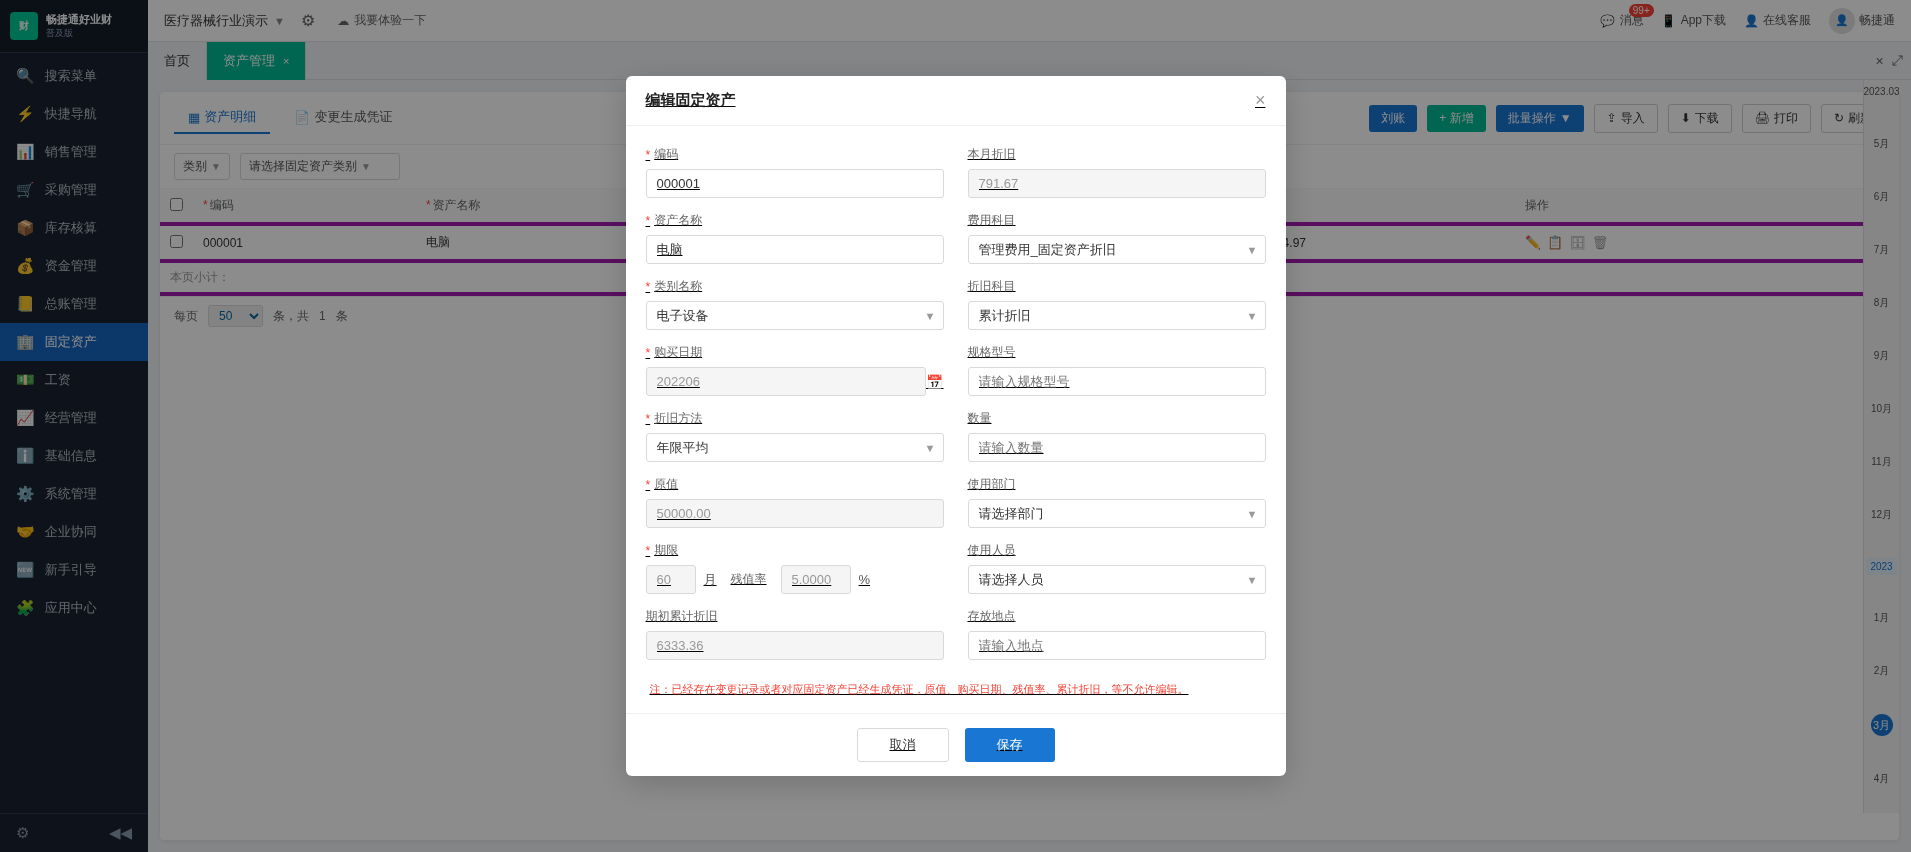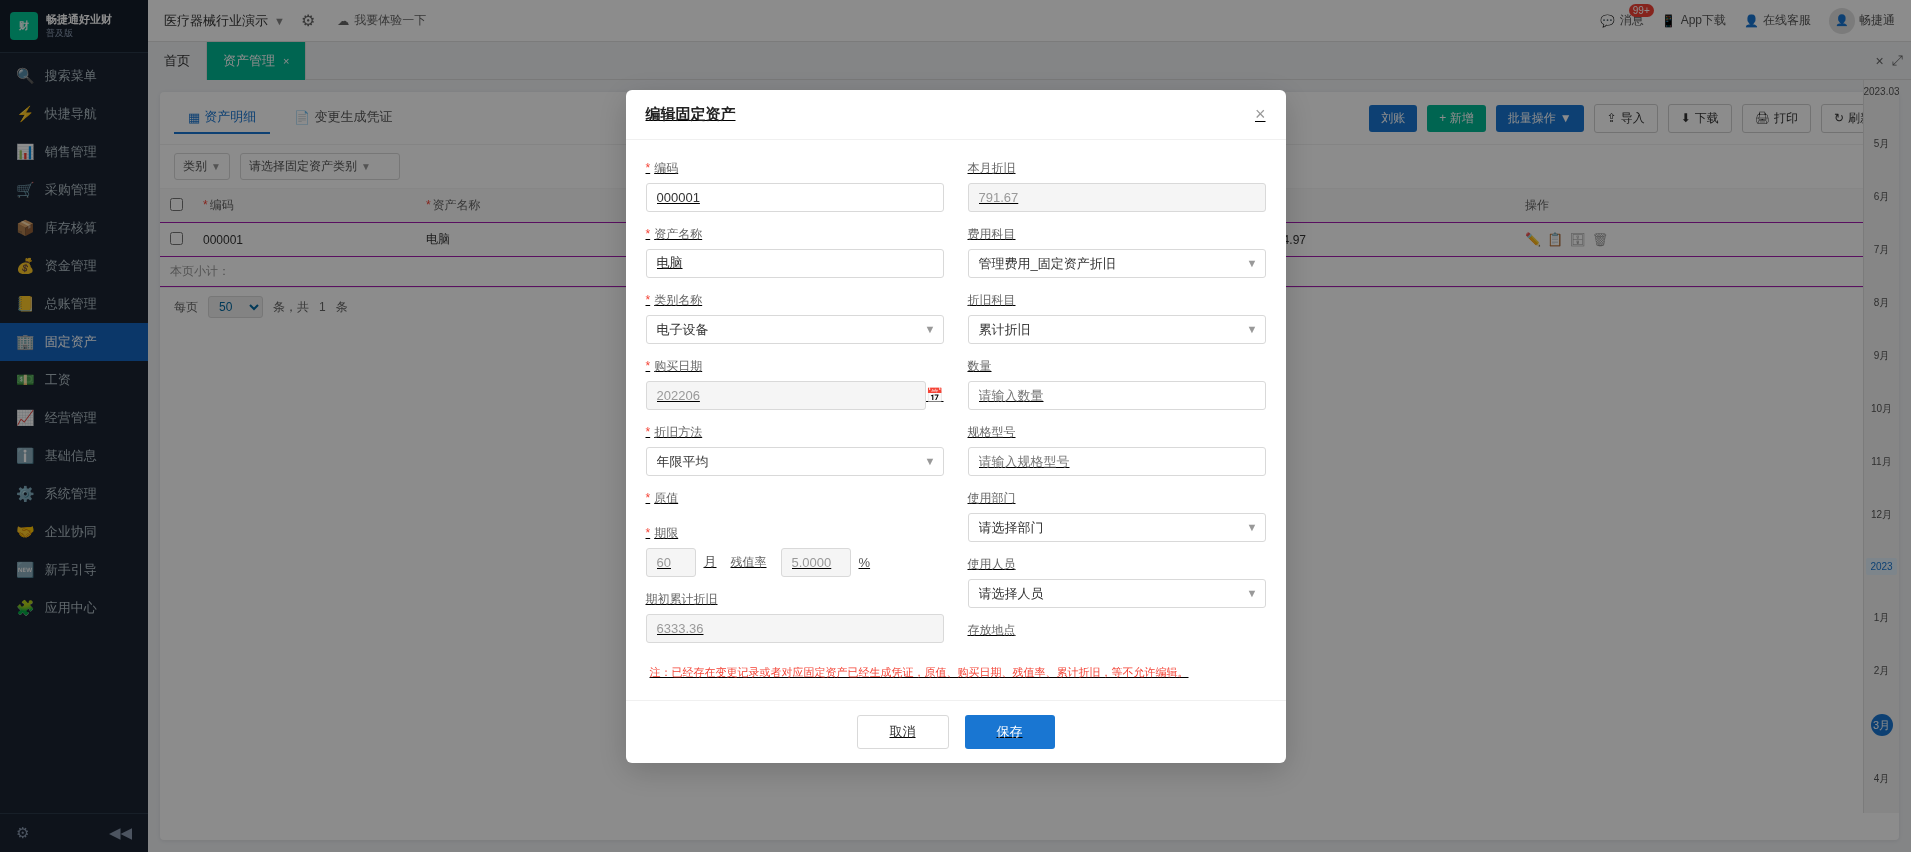--- a/index.html
+++ b/index.html
@@ -176,21 +176,21 @@
       border: 1px solid #d9d9d9; border-radius: 3px;
       padding: 4px 8px; font-size: 12px; color: #555; cursor: pointer;
       background: #fff;
     }
     .filter-select .arrow { color: #999; font-size: 10px; }
 
     
     .data-table { width: 100%; border-collapse: collapse; font-size: 12px; }
     .data-table thead tr { background: #fafafa; }
     .data-table th, .data-table td {
-      border-bottom: 1px solid #a21caf;
+      border-bottom: 4px solid #a21caf;
       padding: 8px 10px;
       text-align: left;
       white-space: nowrap;
       color: #333;
     }
     .data-table th { color: #666; font-weight: 500; }
     .data-table .star { color: #f44336; margin-right: 2px; }
     .data-table .action-icons { display: flex; gap: 6px; }
     .data-table .action-icon { color: #999; cursor: pointer; font-size: 13px; }
 
@@ -615,20 +615,21 @@
               </select>
               <span class="sel-arrow">▼</span>
             </div>
           </div>
 
           <div class="form-row">
             <div class="form-label">
               <span class="req">*</span>
               <span>原值</span>
             </div>
+            <input class="form-input disabled" type="text" value="50000.00" readonly="" style="">
           </div>
 
           <div class="form-row">
             <div class="form-label">
               <span class="req">*</span>
               <span>期限</span>
             </div>
             <div class="form-row-inline">
               <input class="form-input disabled" type="text" value="60" style="width: 50px; flex: 0 0 auto;" readonly="">
               <span class="form-unit">月</span>
@@ -675,30 +676,30 @@
             <div class="form-select-wrapper">
               <select>
                 <option>累计折旧</option>
               </select>
               <span class="sel-arrow">▼</span>
             </div>
           </div>
 
           <div class="form-row">
             <div class="form-label">
+              <span>规格型号</span>
+            </div>
+            <input class="form-input" type="text" placeholder="请输入规格型号" style="">
+          </div>
+
+          <div class="form-row">
+            <div class="form-label">
               <span>数量</span>
             </div>
             <input class="form-input" type="text" placeholder="请输入数量" style="">
-          </div>
-
-          <div class="form-row">
-            <div class="form-label">
-              <span>规格型号</span>
-            </div>
-            <input class="form-input" type="text" placeholder="请输入规格型号" style="">
           </div>
 
           <div class="form-row">
             <div class="form-label">
               <span>使用部门</span>
             </div>
             <div class="form-select-wrapper">
               <select>
                 <option value="">请选择部门</option>
               </select>
@@ -715,20 +716,21 @@
                 <option value="">请选择人员</option>
               </select>
               <span class="sel-arrow">▼</span>
             </div>
           </div>
 
           <div class="form-row">
             <div class="form-label">
               <span>存放地点</span>
             </div>
+            <input class="form-input" type="text" placeholder="请输入地点" style="">
           </div>
 
         </div>
       </div>
 
       <div class="modal-note">注：已经存在变更记录或者对应固定资产已经生成凭证，原值、购买日期、残值率、累计折旧，等不允许编辑。</div>
     </div>
 
     <div class="modal-footer">
       <button class="btn btn-cancel">取消</button>

